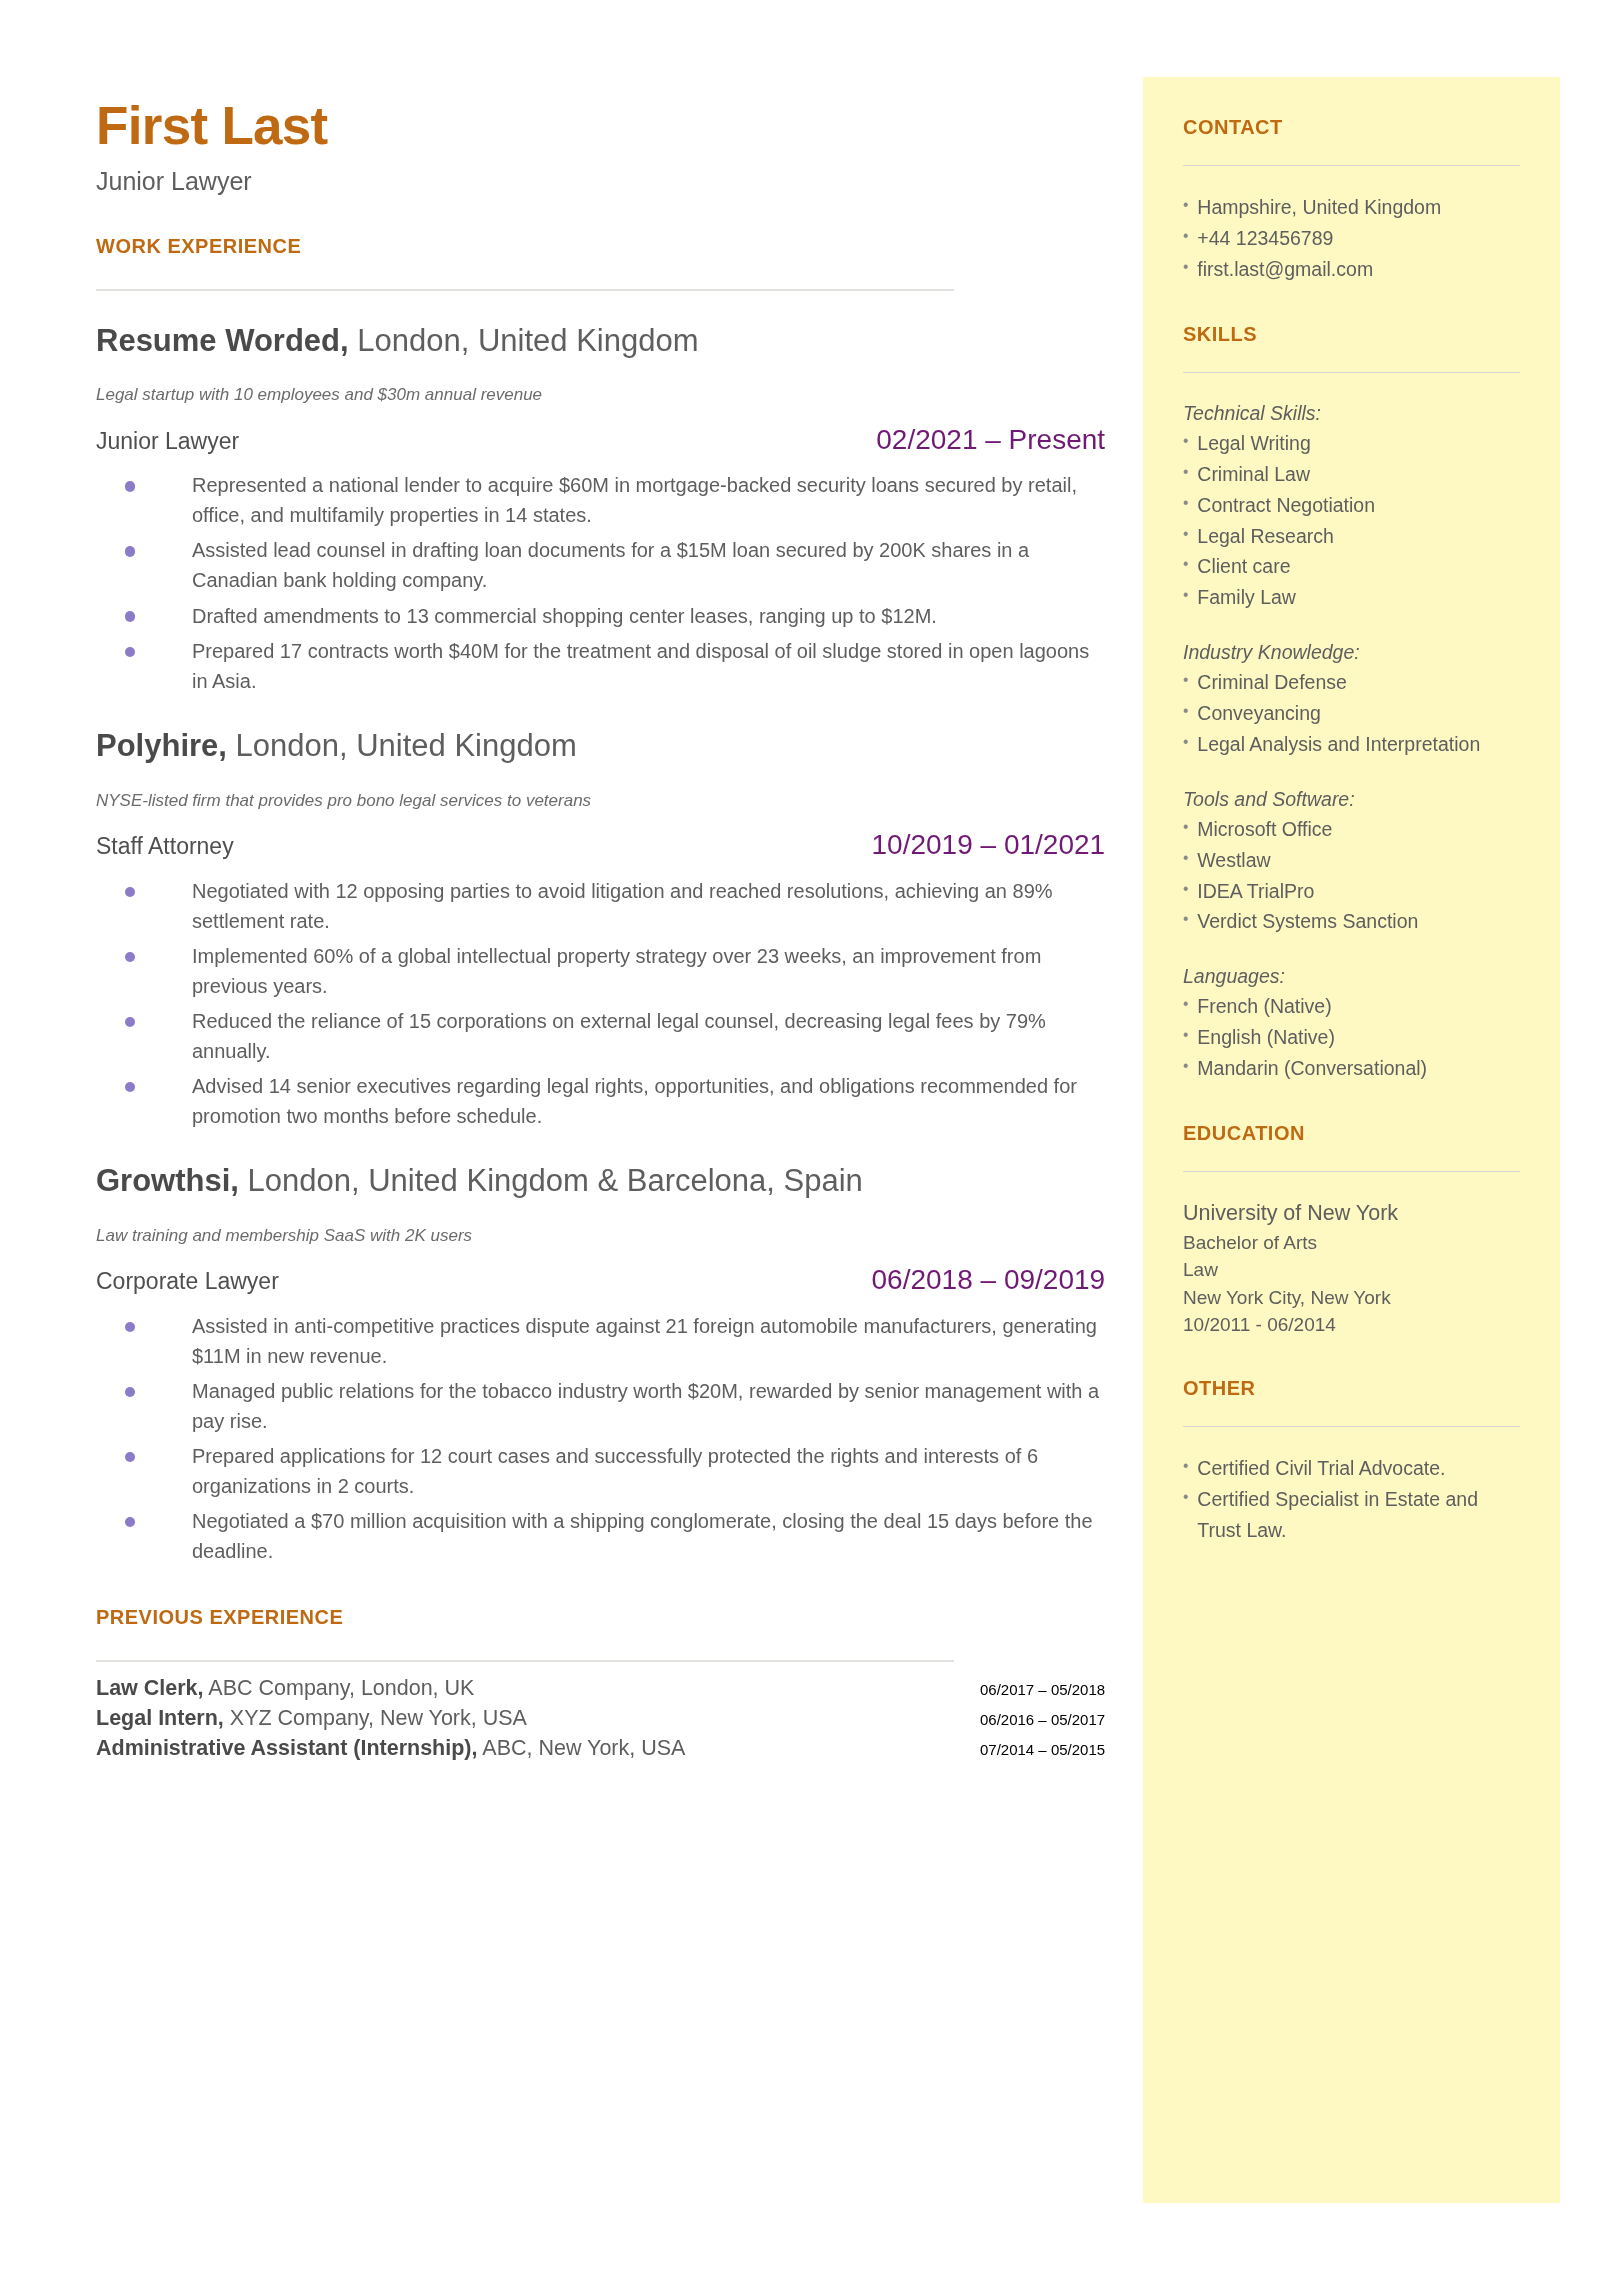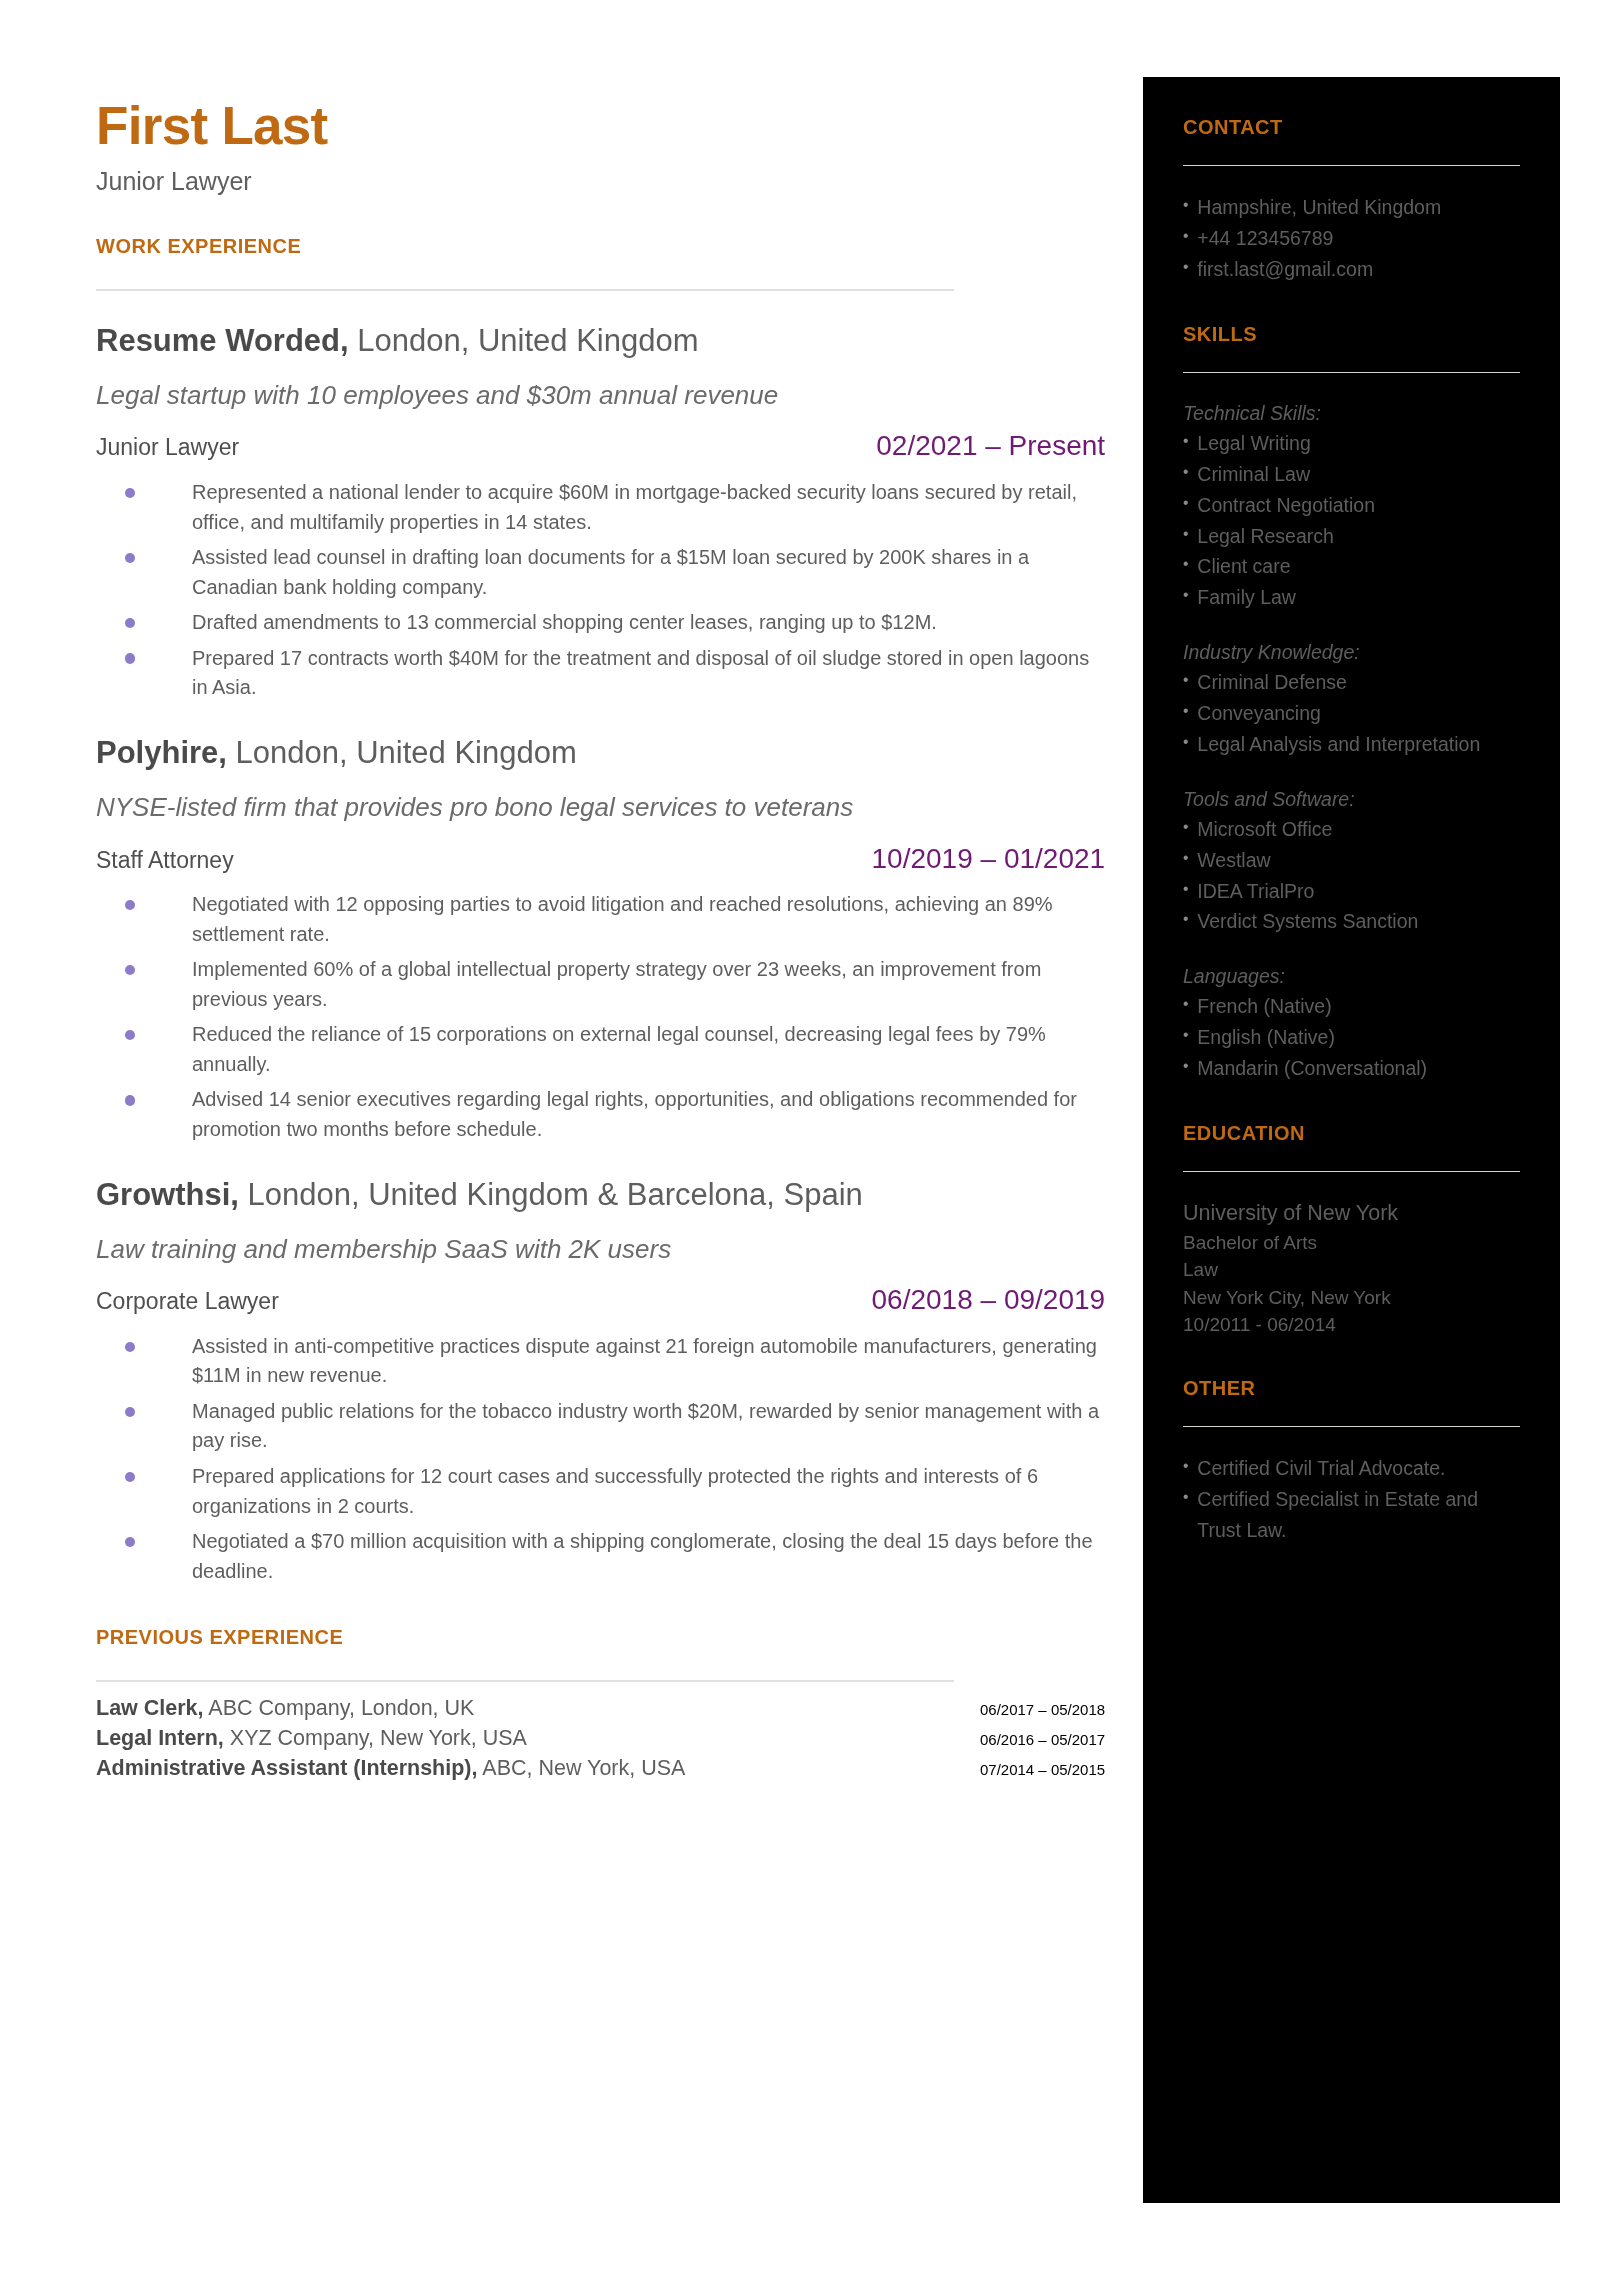--- a/index.html
+++ b/index.html
@@ -19,21 +19,21 @@
     overflow: hidden;
   }
 
   
   .sidebar {
     position: absolute;
     left: 1143px;
     top: 77px;
     width: 417px;
     height: 2126px;
-    background: #000000;
+    background: #fef9c3;
     padding: 39px 40px 0 40px;
   }
 
   .side-heading {
     color: #bf6a12;
     font-weight: bold;
     font-size: 20px;
     letter-spacing: 0.5px;
     text-transform: uppercase;
   }
@@ -126,26 +126,26 @@
 
   .job-company {
     font-size: 31px;
     line-height: 1.3;
     color: #5e5e5e;
     font-weight: 300;
   }
   .job-company b { color: #4a4a4a; font-weight: bold; }
 
   .job-desc {
-    font-size: 26px;
+    font-size: 17px;
     font-style: italic;
     color: #6b6b6b;
     font-weight: 300;
     line-height: 1.4;
-    margin-top: 16px;
+    margin-top: 22px;
   }
 
   .job-role-row {
     display: flex;
     align-items: baseline;
     justify-content: space-between;
     margin-top: 17px;
   }
   .job-role {
     font-size: 23px;

